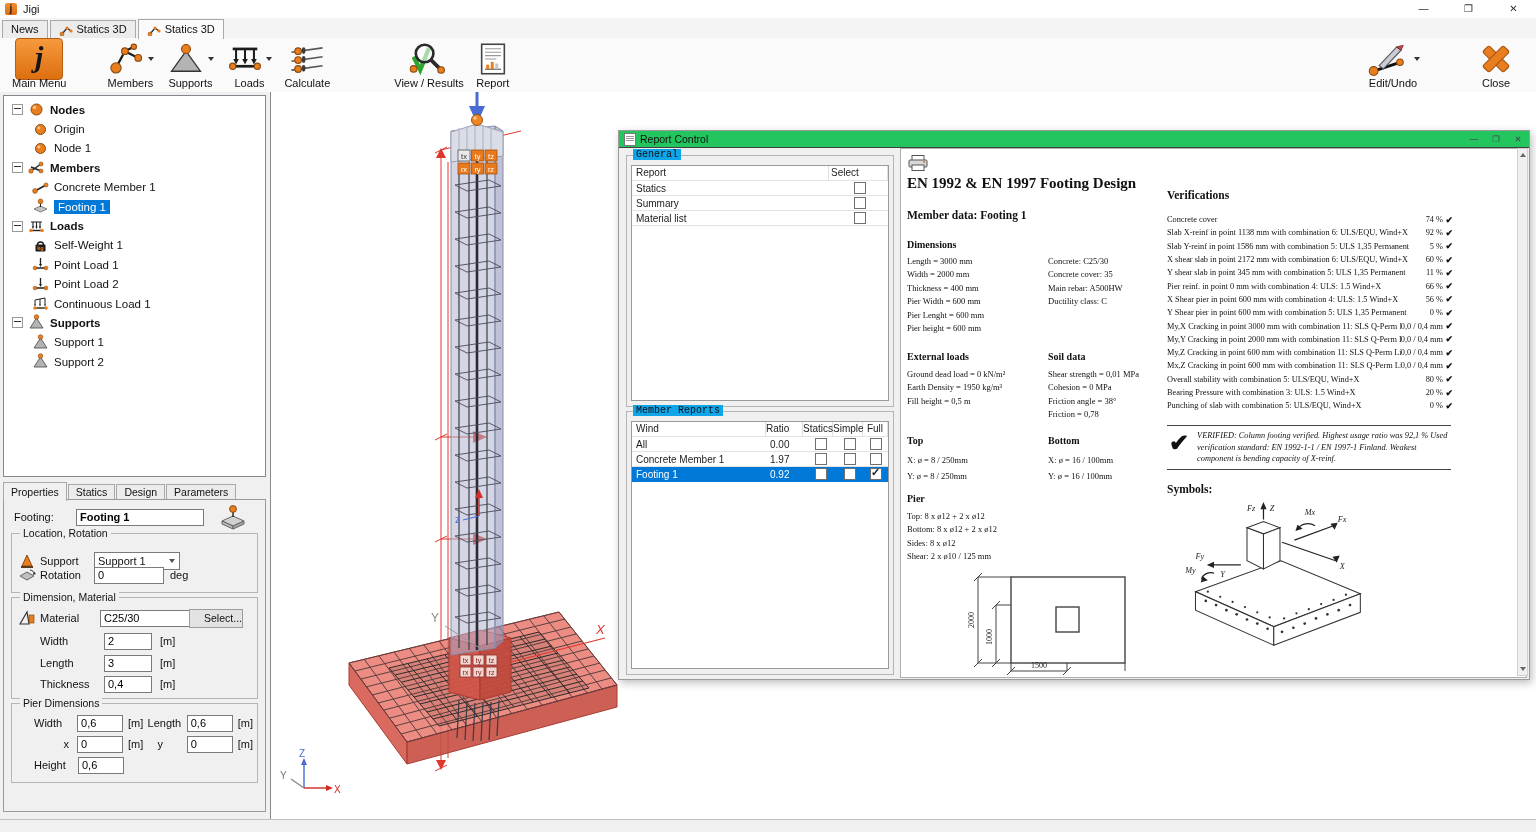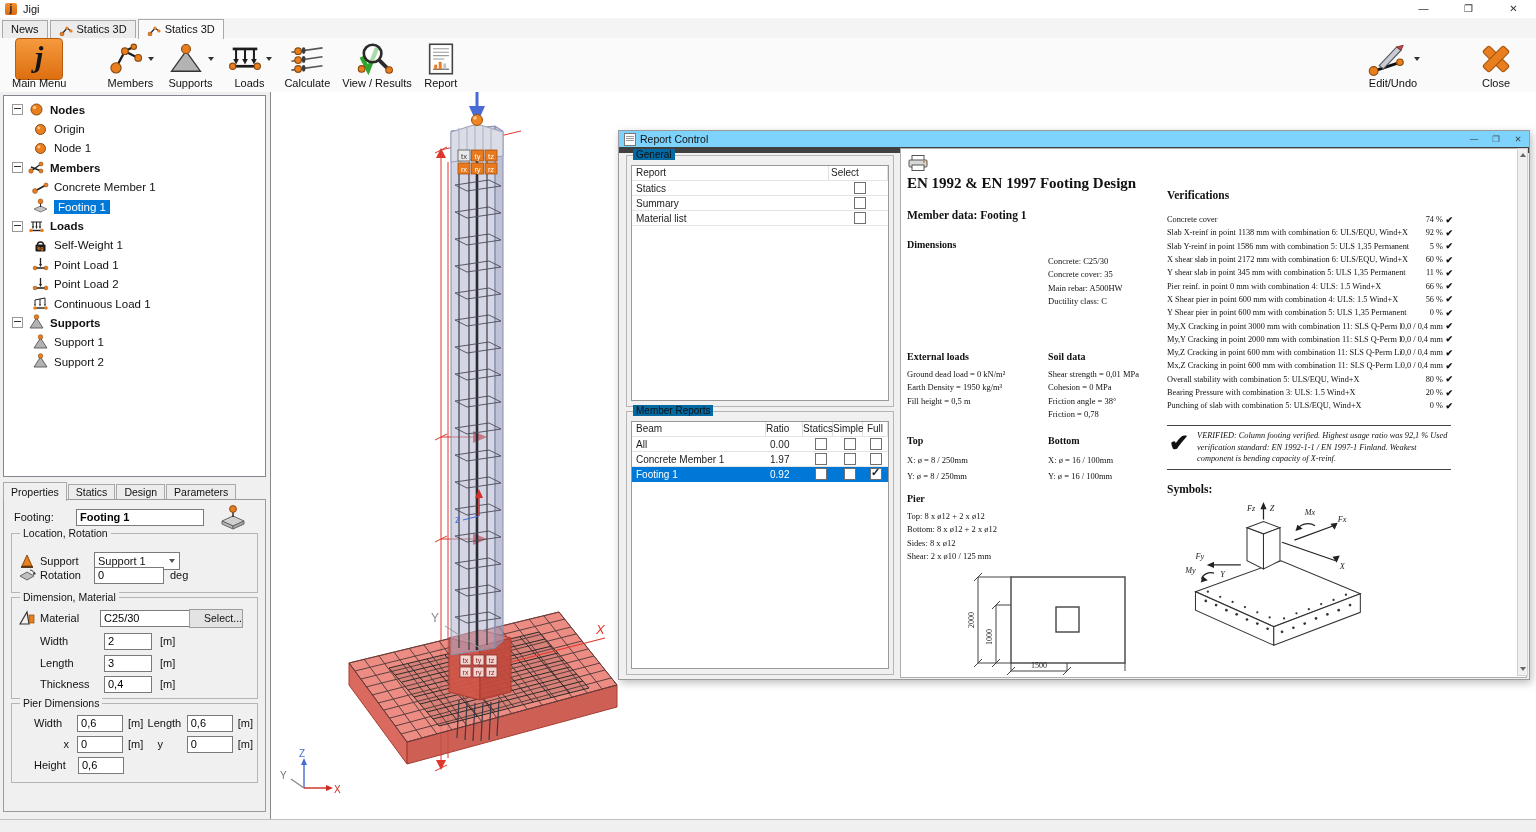--- a/index.html
+++ b/index.html
@@ -55,27 +55,27 @@
   .dd{display:flex;border:1px solid #7a7a7a;background:#fff;height:18px;box-sizing:border-box;align-items:center;}
   .dd .ddtext{flex:1;padding:0 3px;}
   .dd .ddbtn{width:14px;height:100%;display:flex;align-items:center;justify-content:center;}
   .dd .ddbtn::after{content:"";border-left:3px solid transparent;border-right:3px solid transparent;border-top:4px solid #555;}
   .btn{background:#e3e3e3;border:1px solid #9c9c9c;height:19px;line-height:17px;text-align:center;font-size:10.5px;box-sizing:border-box;}
   
   .canvas{position:absolute;left:271px;top:0;right:0;height:728px;background:#fff;overflow:hidden;}
   .canvas svg text{font-family:"Liberation Sans",sans-serif;}
   
   .rwin{position:absolute;left:618px;top:38px;width:912px;height:550px;background:#f0f0f0;border:1px solid #9a9a9a;box-shadow:2px 3px 8px rgba(0,0,0,0.25);box-sizing:border-box;}
-  .rtitle{height:16px;background:#7dd3fc;border-bottom:6px solid #404040;display:flex;align-items:center;font-size:10.5px;}
+  .rtitle{height:16px;background:#22c55e;border-bottom:1px solid #404040;display:flex;align-items:center;font-size:10.5px;}
   .rtico{width:10px;height:11px;border:1px solid #777;background:#fff;margin:0 4px 0 5px;position:relative;}
   .rtico::after{content:"";position:absolute;left:1px;right:1px;top:2px;height:1px;background:#999;box-shadow:0 2px 0 #999,0 4px 0 #999;}
   .rctl{margin-left:auto;display:flex;}
   .rctl span{width:22px;text-align:center;font-size:8.5px;color:#444;line-height:15px;}
   .gb2{position:absolute;border:1px solid #b5b5b5;}
-  .gb2 .legend{position:absolute;top:-7px;left:6px;background:#0369a1;padding:0 3px;font-size:10px;}
+  .gb2 .legend{position:absolute;top:-7px;left:6px;background:#0ea5e9;padding:0 3px;font-size:10px;font-family:Liberation Mono, monospace;}
   .wtable{position:absolute;left:4px;right:4px;top:9px;bottom:5px;background:#fff;border:1px solid #9a9a9a;overflow:hidden;font-size:10px;}
   .throw{display:flex;height:14px;align-items:center;border-bottom:1px solid #e3e3e3;color:#222;}
   .throw.head span{border-right:1px solid #e0e0e0;height:100%;line-height:14px;}
   .cb{width:10px;height:10px;border:1px solid #707070;background:#fff;display:inline-block;position:relative;vertical-align:middle;}
   .cb.checked::after{content:"✓";position:absolute;left:0;top:-3px;font-size:11px;font-weight:bold;color:#222;}
   .mrow.sel{background:#0078d7;color:#fff;border-bottom:1px solid #0078d7;}
   .c-beam{flex:1;padding-left:4px;}
   .c-ratio{width:36px;}
   .c-chk{width:29px;text-align:center;}
   
@@ -193,21 +193,21 @@
           <circle cx="10" cy="8" r="3" fill="#e87e1e" stroke="#8a4a10"></circle>
             <ellipse cx="15" cy="7.4" rx="1.6" ry="3" fill="#3c3c3c"></ellipse>
           <circle cx="10" cy="16" r="3" fill="#e87e1e" stroke="#8a4a10"></circle>
             <ellipse cx="15" cy="15.4" rx="1.6" ry="3" fill="#3c3c3c"></ellipse>
           <circle cx="10" cy="24" r="3" fill="#e87e1e" stroke="#8a4a10"></circle>
             <ellipse cx="15" cy="23.4" rx="1.6" ry="3" fill="#3c3c3c"></ellipse>
         </svg>
       </div>
       <span class="lbl">Calculate</span>
     </div>
-    <div class="tool" style="">
+    <div class="tool" style="margin-left:52px;">
       <div class="ictr">
         <svg width="44" height="36" viewBox="0 0 40 32">
           <path d="M6,14 L12,26 L20,6" stroke="#2ea52e" stroke-width="4" fill="none"></path>
           <circle cx="16" cy="11" r="8" stroke="#2b2b2b" stroke-width="2.4" fill="rgba(255,255,255,0.6)"></circle>
           <path d="M22,17 L30,25" stroke="#2b2b2b" stroke-width="3.4"></path>
           <circle cx="6" cy="25" r="3" fill="#e87e1e" stroke="#8a4a10"></circle>
             <circle cx="31" cy="26" r="3" fill="#e87e1e" stroke="#8a4a10"></circle>
         </svg>
       </div>
       <span class="lbl">View / Results</span>
@@ -628,21 +628,21 @@
             <span class="c-beam">Material list</span>
             <span style="width:56px;text-align:center;"><span class="cb"></span></span>
           </div>
         </div>
       </div>
 
       <div class="gb2" style="left:7px;top:280px;width:266px;height:262px;">
         <span class="legend">Member Reports</span>
         <div class="wtable">
           <div class="throw head">
-            <span class="c-beam">Beam</span>
+            <span class="c-beam">Wind</span>
             <span class="c-ratio">Ratio</span>
             <span class="c-chk">Statics</span>
             <span class="c-chk">Simple</span>
             <span class="c-chk" style="width:24px;">Full</span>
           </div>
           <div class="throw mrow">
             <span class="c-beam">All</span>
             <span class="c-ratio">0.00</span>
             <span class="c-chk"><span class="cb"></span></span>
             <span class="c-chk"><span class="cb"></span></span>
@@ -670,20 +670,28 @@
           <rect x="5" y="1.5" width="12" height="6" fill="#fff" stroke="#555"></rect>
           <rect x="2" y="6" width="18" height="7" rx="1" fill="#d8d8d8" stroke="#555"></rect>
           <circle cx="17" cy="8" r="1.1" fill="#e87e1e"></circle>
           <rect x="5" y="11" width="12" height="5.5" fill="#fff" stroke="#555"></rect>
         </svg>
 
         <div class="rd-title">EN 1992 &amp; EN 1997 Footing Design</div>
         <div class="rd-h1" style="left:6px;top:60px;">Member data: Footing 1</div>
 
         <div class="rd-h2" style="left:6px;top:90px;">Dimensions</div>
+        <div class="rd-lines" style="left:6px;top:106px;">
+          <div>Length = 3000 mm</div>
+            <div>Width = 2000 mm</div>
+            <div>Thickness = 400 mm</div>
+          <div>Pier Width = 600 mm</div>
+            <div>Pier Lenght = 600 mm</div>
+            <div>Pier height = 600 mm</div>
+        </div>
         <div class="rd-lines" style="left:147px;top:106px;">
           <div>Concrete: C25/30</div>
             <div>Concrete cover: 35</div>
           <div>Main rebar: A500HW</div>
             <div>Ductility class: C</div>
         </div>
 
         <div class="rd-h2" style="left:6px;top:202px;">External loads</div>
         <div class="rd-lines" style="left:6px;top:219px;">
           <div>Ground dead load = 0 kN/m²</div>

